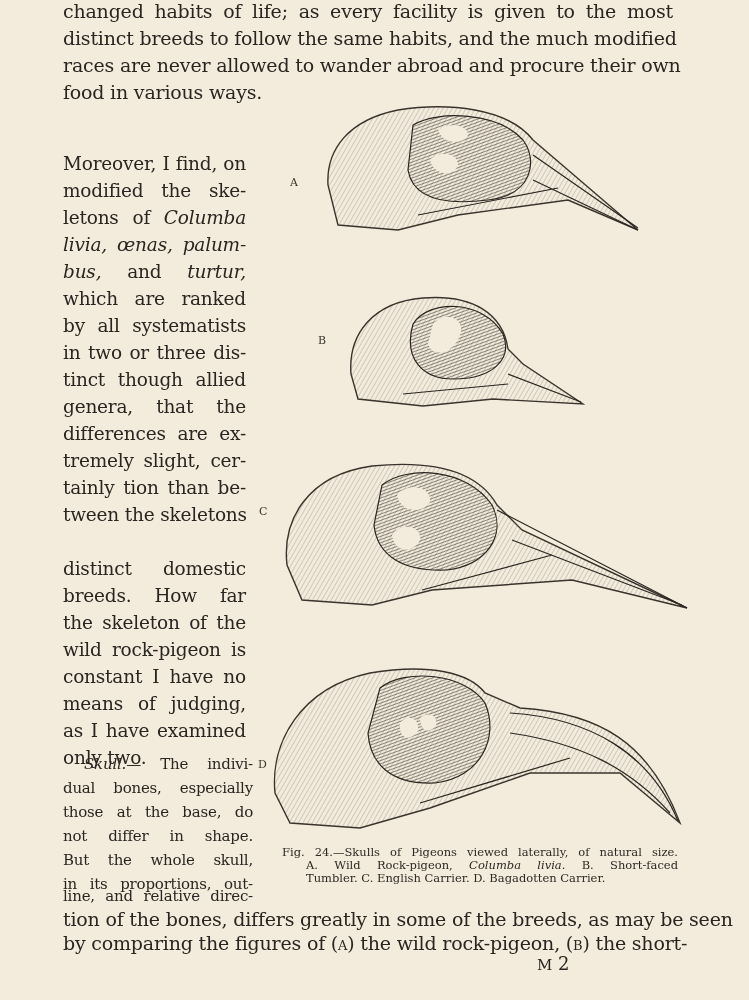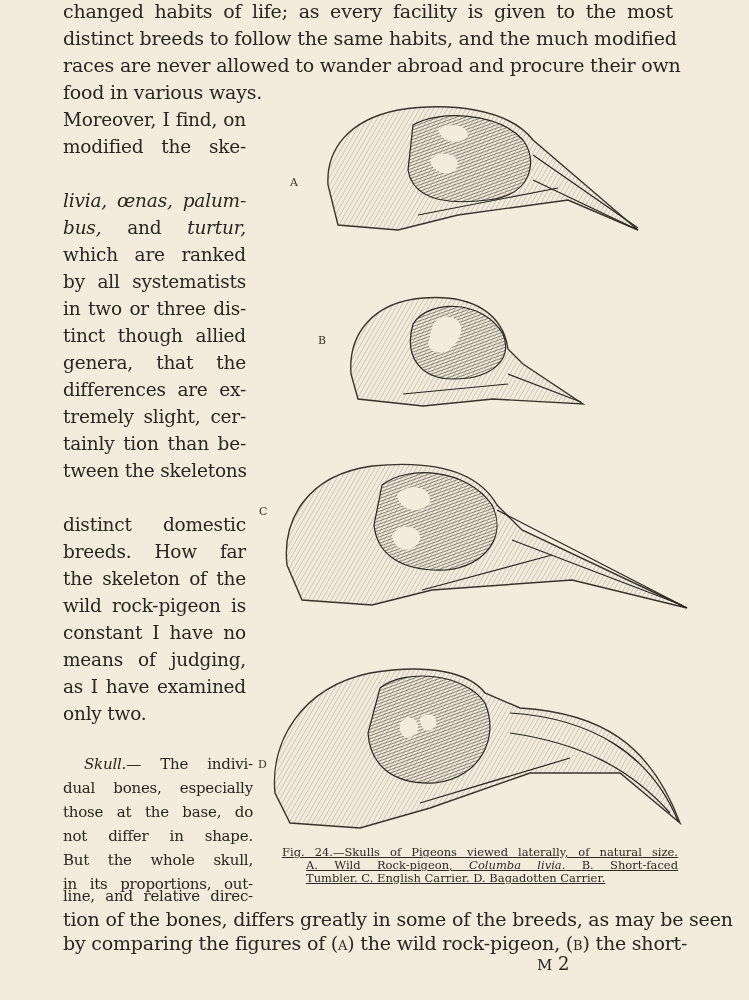--- a/index.html
+++ b/index.html
@@ -6,45 +6,46 @@
   body {
     width:749px; height:1000px; overflow:hidden;
     background:#f3ecdd;
     font-family:"DejaVu Serif", "Liberation Serif", serif;
     color:#2a2520;
     position:relative;
   }
   .page { position:absolute; left:0; top:0; width:614px; height:1000px; }
   .line { position:absolute; white-space:nowrap; font-size:19px; line-height:27px; letter-spacing:-0.2px; }
   .full { left:63px; width:610px; text-align:justify; text-align-last:justify; }
-  .col { left:63px; width:183px; text-align:justify; text-align-last:justify; font-size:18.5px; }
+  .col { left:63px; width:183px; text-align:justify; text-align-last:justify; font-size:18.5px;margin-top:44px; }
   .col2 { left:63px; width:190px; text-align:justify; text-align-last:justify; font-size:15px; line-height:24.5px; }
   .last { text-align-last:left; }
   .it { font-style:italic; }
   .sc { font-variant:small-caps; }
   .label { position:absolute; font-size:11px; color:#3a332c; }
   .caption { position:absolute; left:282px; width:396px; font-size:11.5px; line-height:13px; color:#2e2823; }
-  .caption .cl { display:block; text-align:justify; text-align-last:justify; white-space:nowrap;text-decoration:underline; }
+  .caption .cl { display:block; text-align:justify; text-align-last:justify; white-space:nowrap; }
   .caption .cl.ind { padding-left:24px; }
   .caption .cl.lastl { padding-left:24px; text-align-last:left; }
   .pagesig { position:absolute; left:537px; top:953px; font-size:18px; }
   .skull { position:absolute; }
 </style>
 </head>
 <body>
 
 <div class="page">
 
   <div class="line full" style="top:-2px">changed habits of life; as every facility is given to the most</div>
   <div class="line full" style="top:25px">distinct breeds to follow the same habits, and the much modified</div>
   <div class="line full" style="top:52px">races are never allowed to wander abroad and procure their own</div>
   <div class="line full last" style="top:79px">food in various ways.</div>
 
   <div class="line col" style="top:106px">Moreover, I find, on</div>
   <div class="line col" style="top:133px">modified the ske-</div>
+  <div class="line col" style="top:160px"><span>letons of</span> <span class="it">Columba</span></div>
   <div class="line col it" style="top:187px">livia, œnas, palum-</div>
   <div class="line col" style="top:214px"><span class="it">bus,</span> <span>and</span> <span class="it">turtur,</span></div>
   <div class="line col" style="top:241px">which are ranked</div>
   <div class="line col" style="top:268px">by all systematists</div>
   <div class="line col" style="top:295px">in two or three dis-</div>
   <div class="line col" style="top:322px">tinct though allied</div>
   <div class="line col" style="top:349px">genera, that the</div>
   <div class="line col" style="top:376px">differences are ex-</div>
   <div class="line col" style="top:403px">tremely slight, cer-</div>
   <div class="line col" style="top:430px">tainly tion than be-</div>

